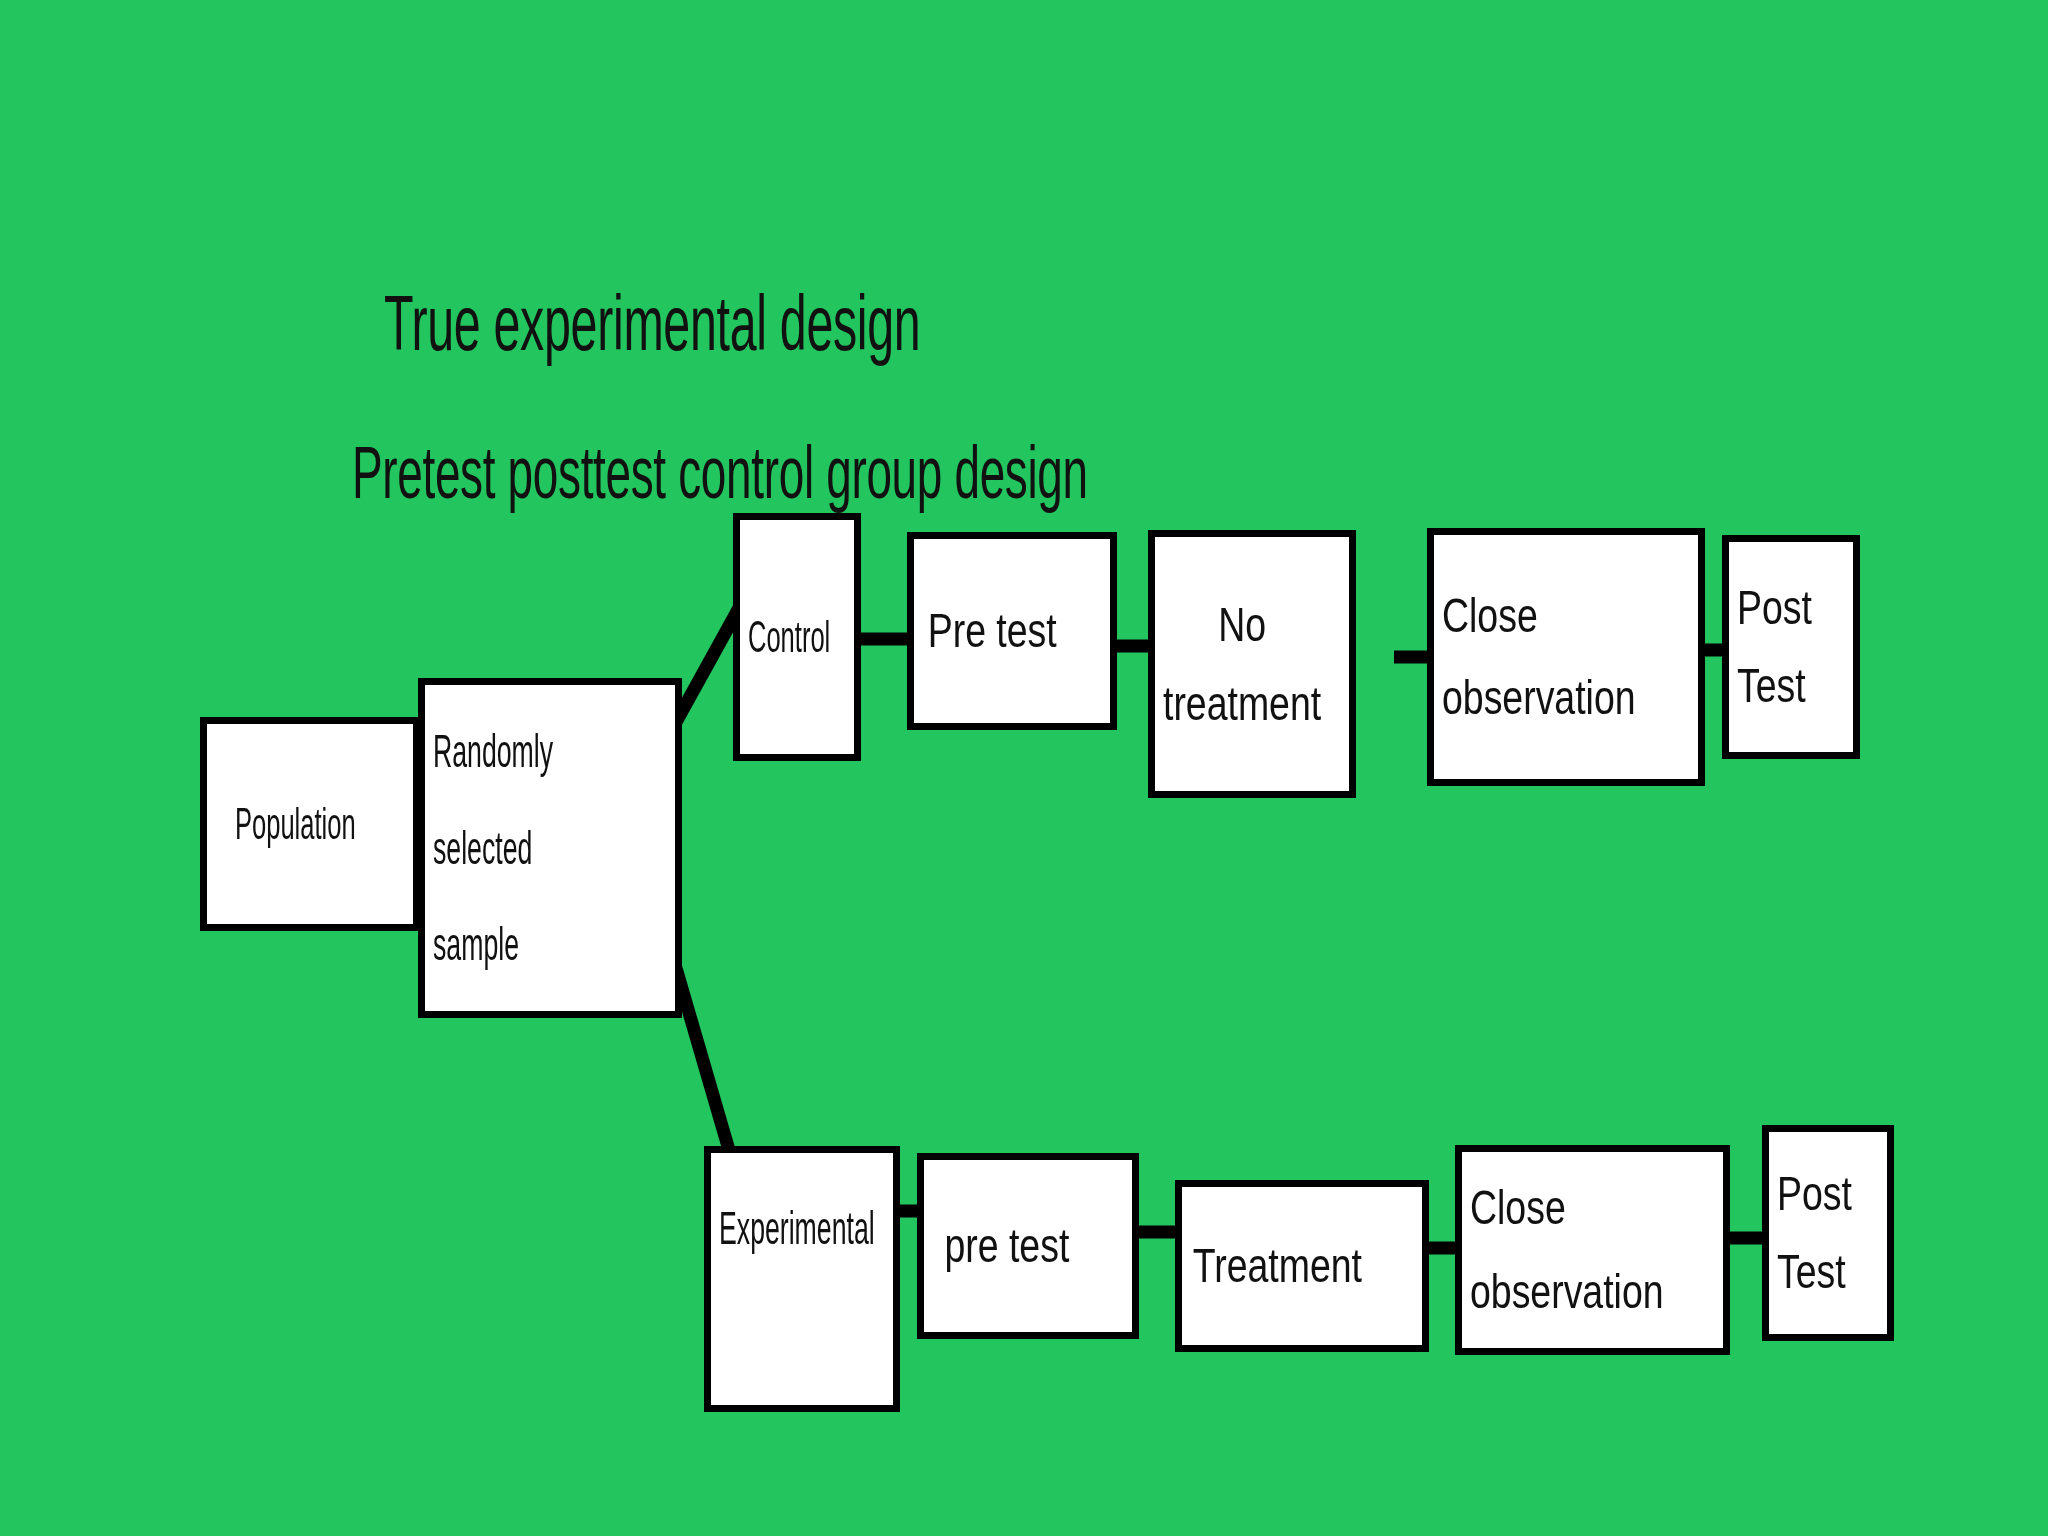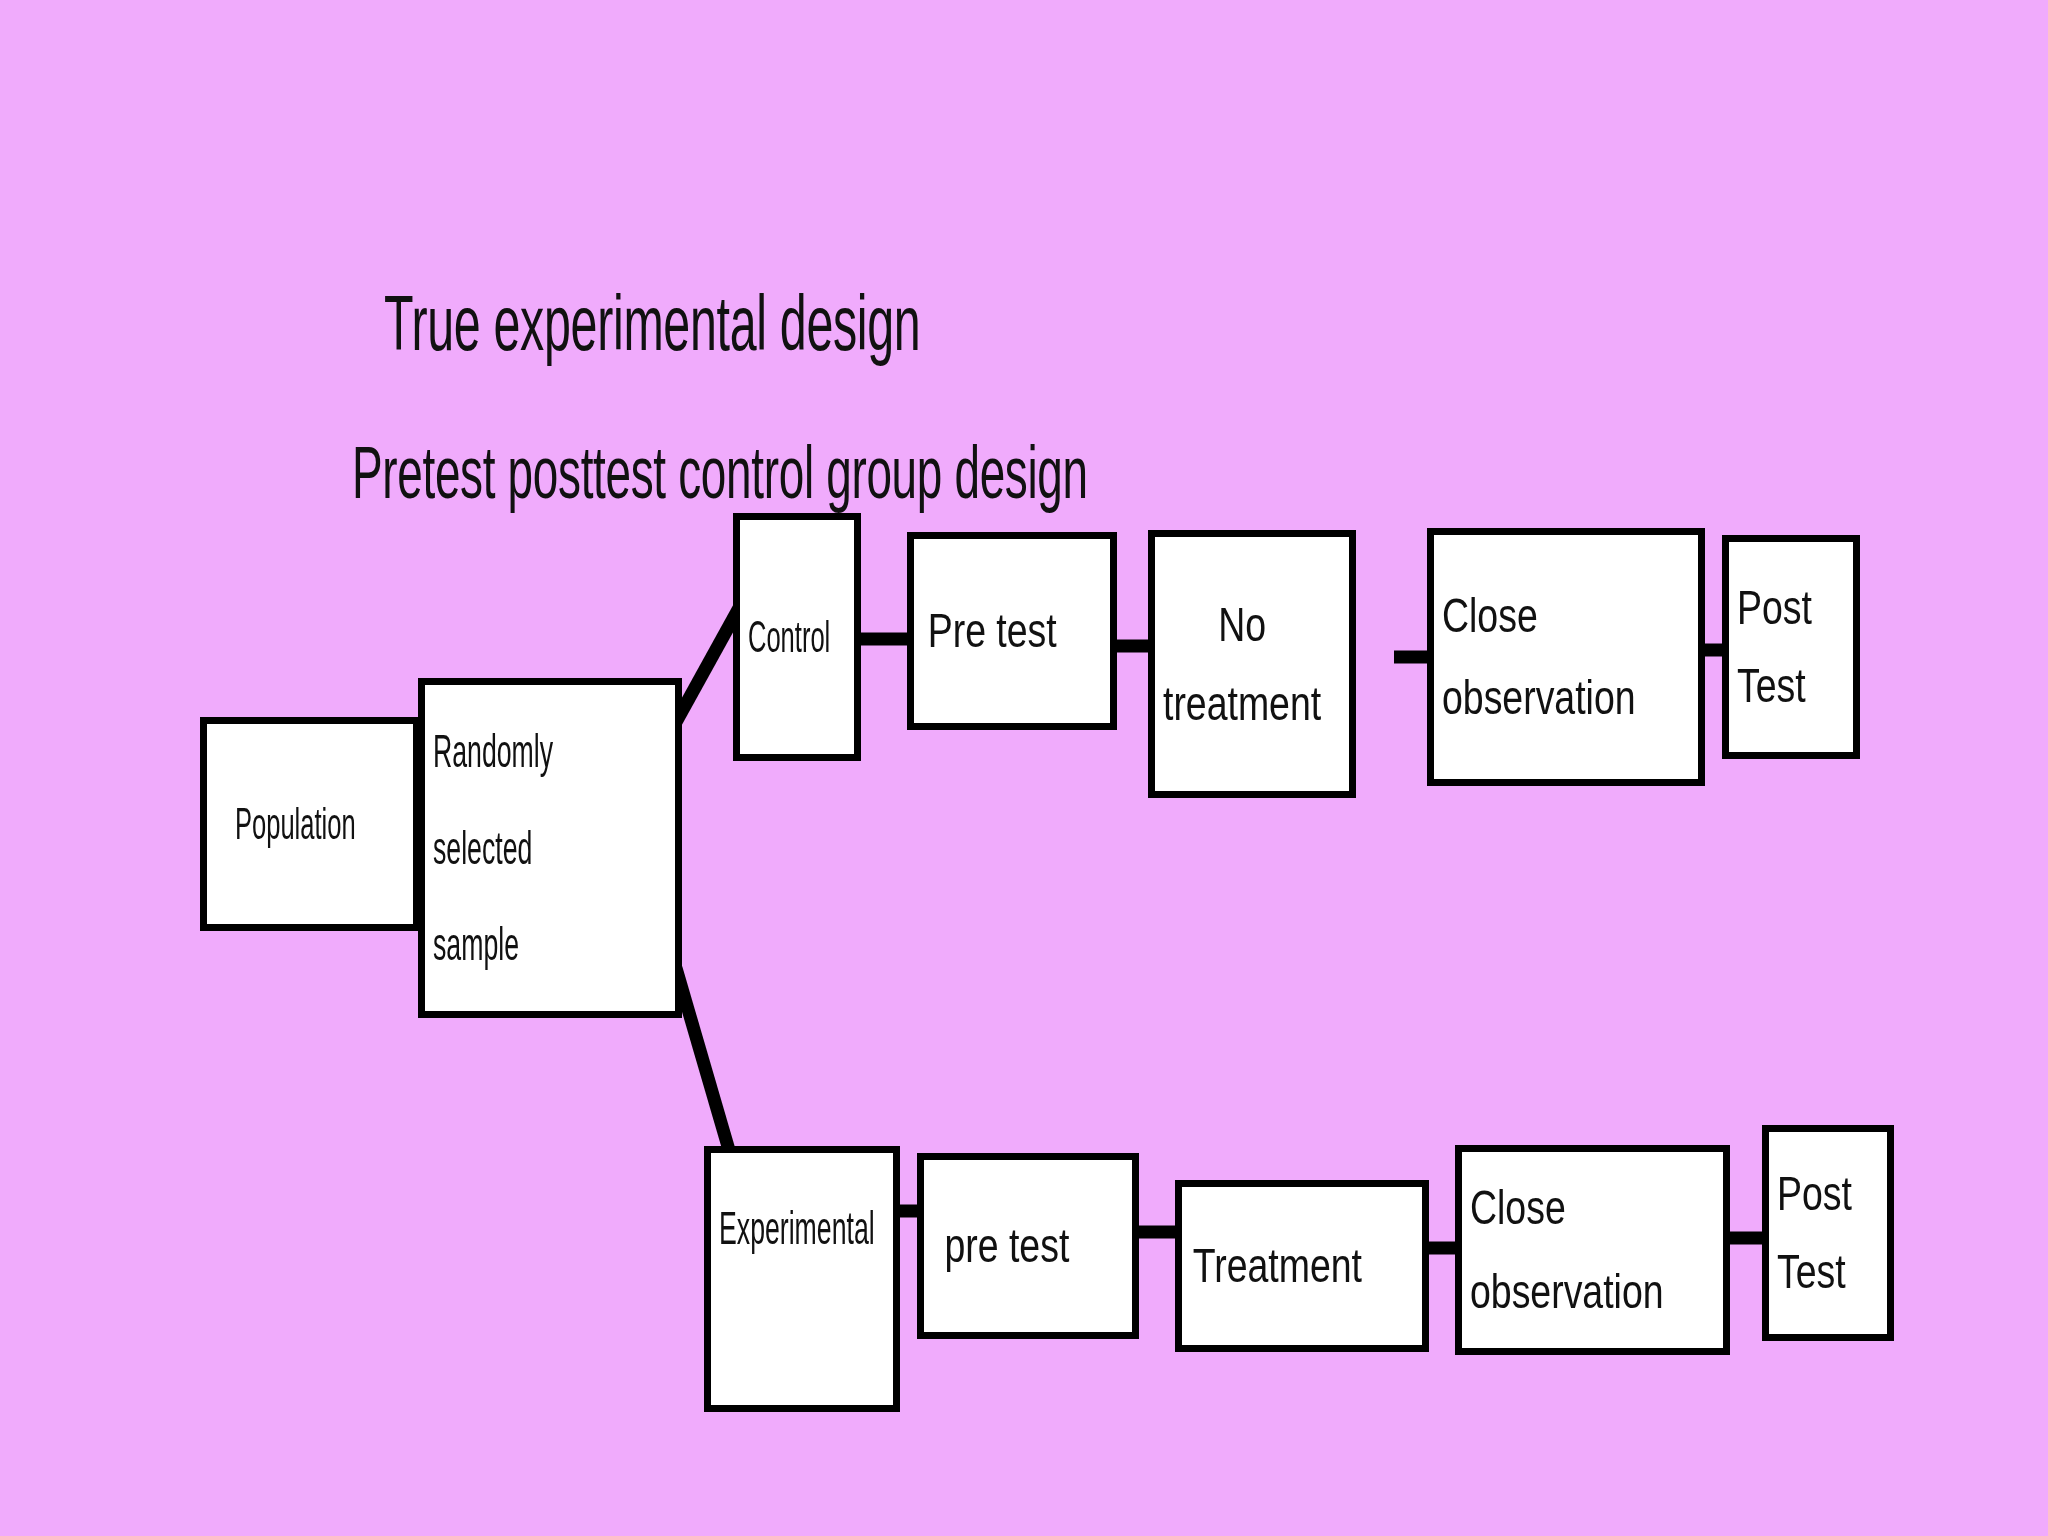--- a/index.html
+++ b/index.html
@@ -5,21 +5,21 @@
 <style>
   html, body {
     margin: 0;
     padding: 0;
     background: #ffffff;
   }
   #canvas {
     position: relative;
     width: 2048px;
     height: 1536px;
-    background: #f0abfc;
+    background: #22c55e;
     overflow: hidden;
     font-family: "Liberation Sans", sans-serif;
     color: #0a0a0a;
   }
   
   .heading {
     position: absolute;
     font-family: "Liberation Sans Narrow", "Liberation Sans", sans-serif;
     font-weight: 400;
     color: #111111;

